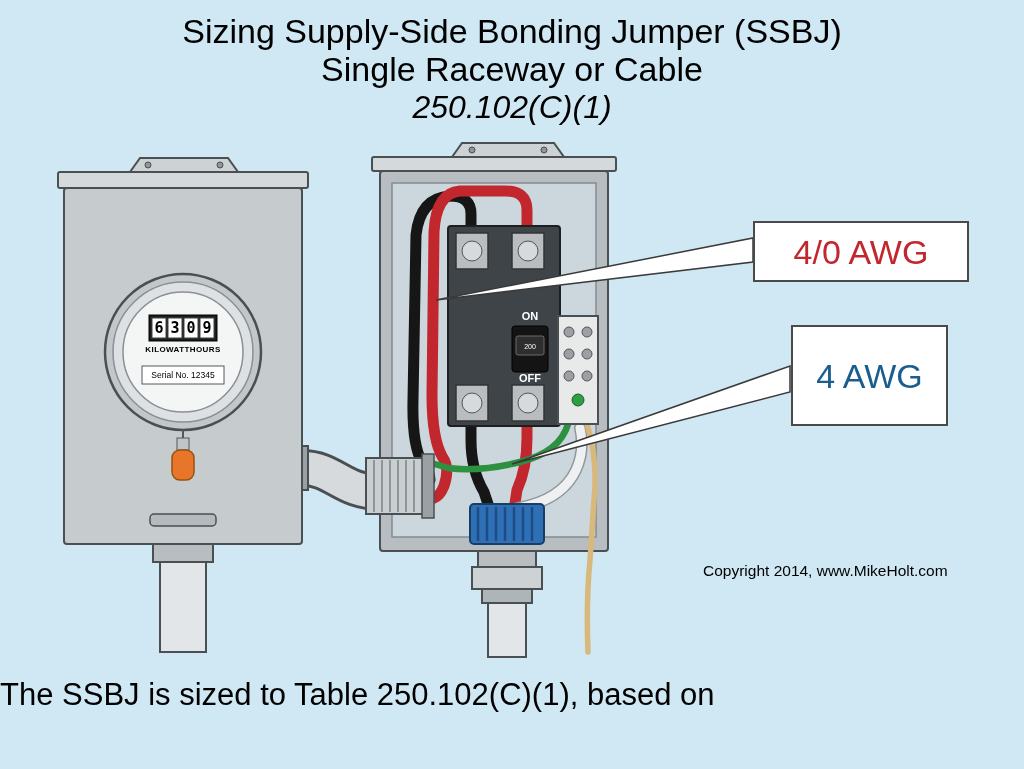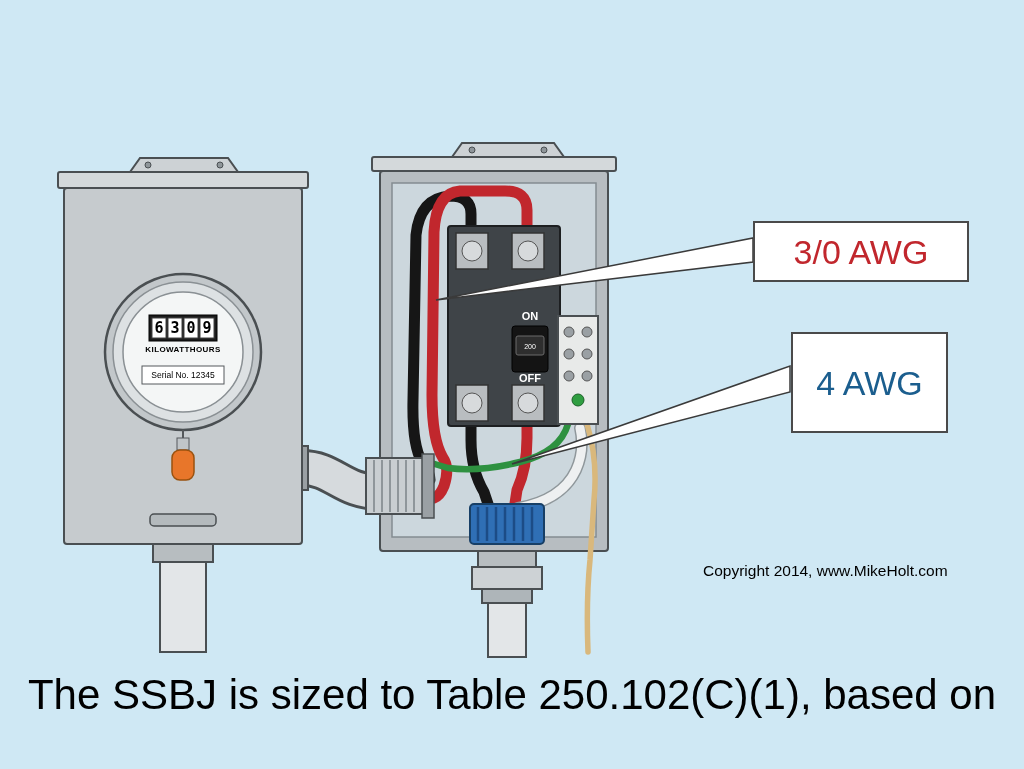--- a/index.html
+++ b/index.html
@@ -12,31 +12,36 @@
   .title-line.italic{font-size:32px;font-style:italic;}
   .diagram-svg{position:absolute;left:0;top:0;}
   .callout{
     position:absolute;background:#ffffff;border:2px solid #4a4a4a;
     display:flex;flex-direction:column;align-items:center;justify-content:center;
     font-size:34px;line-height:42px;text-align:center;
   }
   .callout.red{color:#c1272d;}
   .callout.blue{color:#1b5e8e;}
   .callout-ungrounded{left:753px;top:221px;width:212px;height:57px;}
-  .callout-ssbj{left:791px;top:332px;width:153px;height:97px;}
+  .callout-ssbj{left:791px;top:325px;width:153px;height:97px;}
   .copyright{position:absolute;left:703px;top:562px;font-size:15.5px;text-align:right;}
-  .caption{position:absolute;left:0;top:676px;width:100%;text-align:center;font-size:42px;line-height:37px;}
+  .caption{position:absolute;left:0;top:676px;width:100%;font-size:31px;line-height:37px;}
   svg text{font-family:"Liberation Sans",sans-serif;}
   svg text.mono{font-family:"DejaVu Sans Mono",monospace;}
 </style>
 </head>
 <body>
 
 <div class="stage">
 
+  <div class="title">
+    <div class="title-line">Sizing Supply-Side Bonding Jumper (SSBJ)</div>
+    <div class="title-line">Single Raceway or Cable</div>
+    <div class="title-line italic">250.102(C)(1)</div>
+  </div>
 
   <svg class="diagram-svg" width="1024" height="769" viewBox="0 0 1024 769">
 
     <g>
       <path d="M 302 468 C 334 468 342 492 380 492" fill="none" stroke="#4a4f52" stroke-width="38" stroke-linecap="round"></path>
       <path d="M 302 468 C 334 468 342 492 380 492" fill="none" stroke="#d6dadd" stroke-width="32" stroke-linecap="round"></path>
       <rect x="294" y="446" width="14" height="44" fill="#9aa0a4" stroke="#4a4f52" stroke-width="2"></rect>
     </g>
 
     <g>
@@ -159,21 +164,21 @@
       <rect x="488" y="603" width="38" height="54" fill="#e3e6e8" stroke="#4a4f52" stroke-width="2"></rect>
     </g>
 
     <g>
       <polygon points="753,238 753,262 436,300" fill="#ffffff" stroke="#3a3a3a" stroke-width="1.5"></polygon>
       <polygon points="790,366 790,392 512,464" fill="#ffffff" stroke="#3a3a3a" stroke-width="1.5"></polygon>
     </g>
   </svg>
 
   <div class="callout red callout-ungrounded">
-    <span>3/0 AWG</span>
+    <span>4/0 AWG</span>
   </div>
   <div class="callout blue callout-ssbj">
     <span>4 AWG</span>
   </div>
 
   <div class="copyright">Copyright 2014, www.MikeHolt.com</div>
 
   <div class="caption">
     <div>The SSBJ is sized to Table 250.102(C)(1), based on</div>
   </div>

